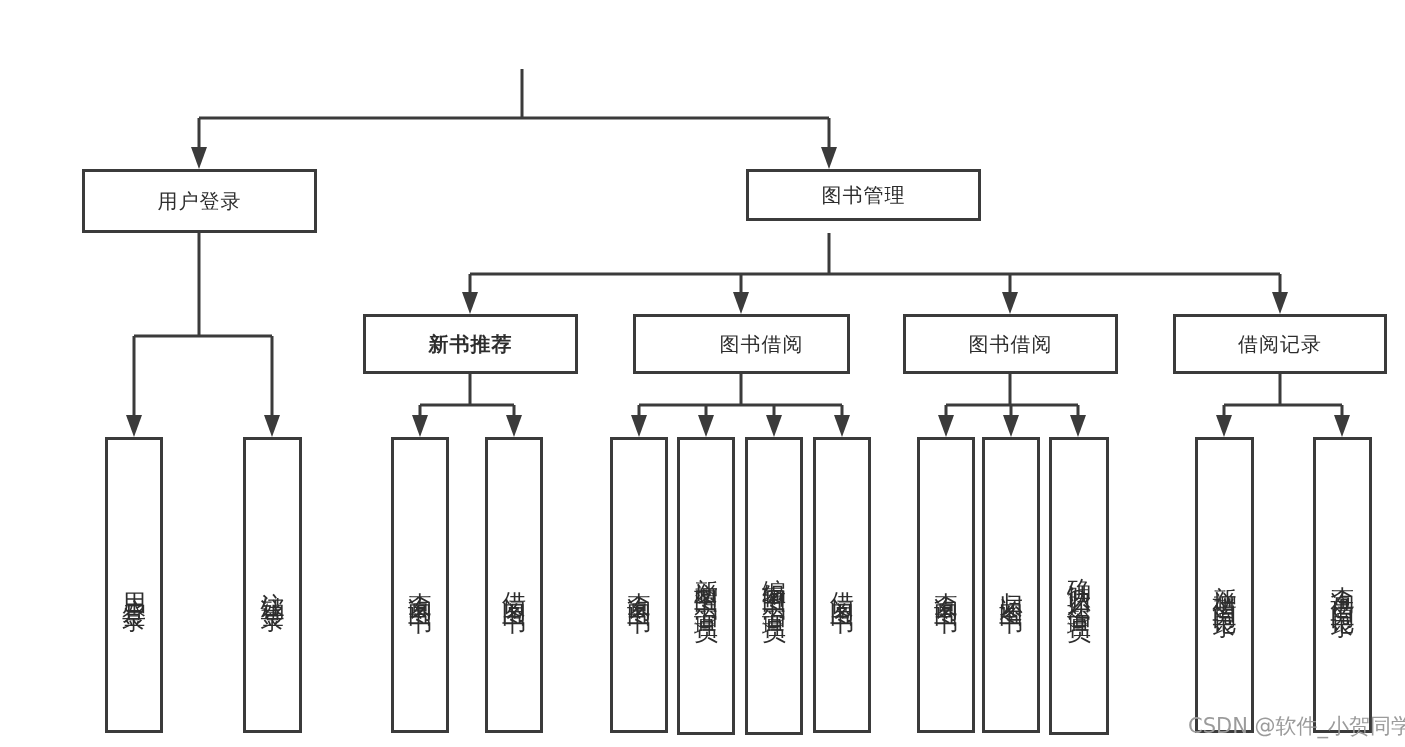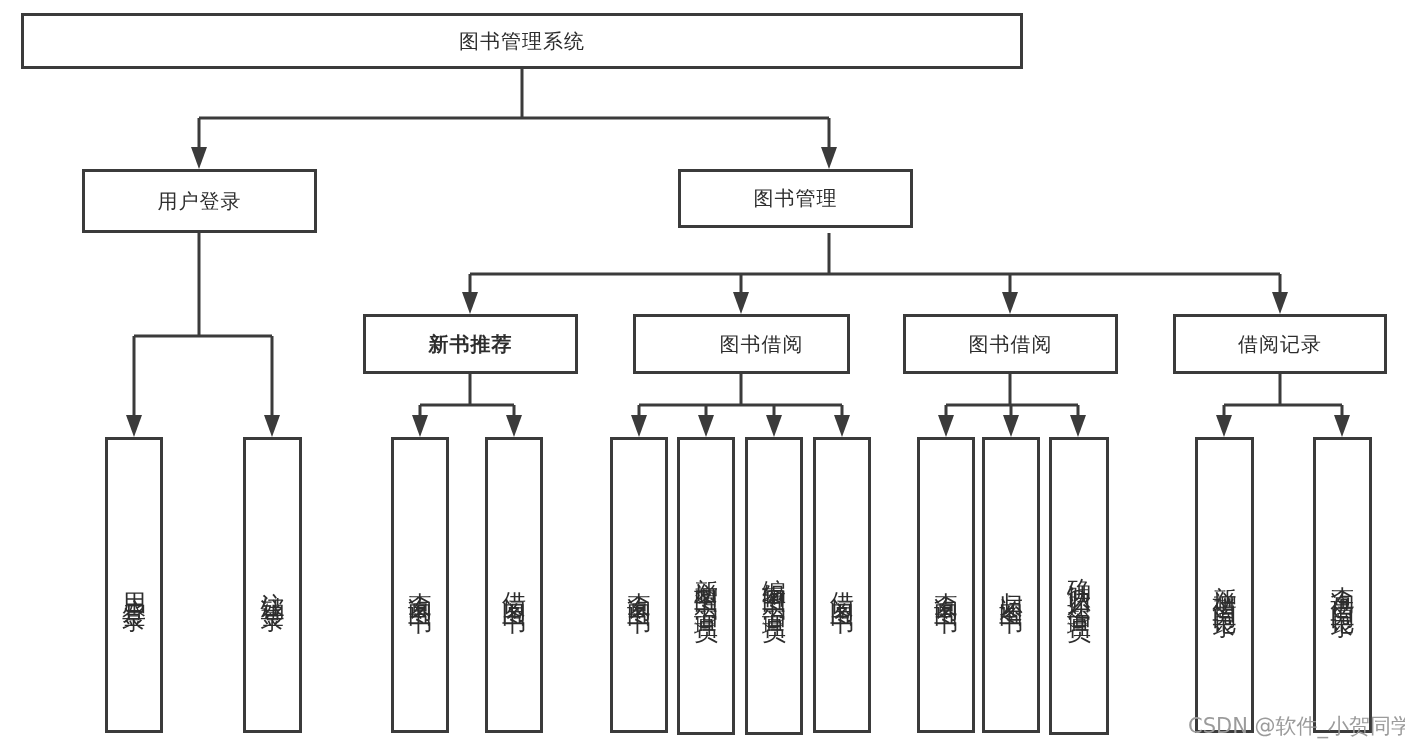--- a/index.html
+++ b/index.html
@@ -95,28 +95,25 @@
       <polygon points="766,415 782,415 774,437"></polygon>
       <polygon points="834,415 850,415 842,437"></polygon>
       <polygon points="938,415 954,415 946,437"></polygon>
       <polygon points="1003,415 1019,415 1011,437"></polygon>
       <polygon points="1070,415 1086,415 1078,437"></polygon>
       <polygon points="1216,415 1232,415 1224,437"></polygon>
       <polygon points="1334,415 1350,415 1342,437"></polygon>
     </g>
   </svg>
 
-  <div class="box" style="left:21px; top:13px; width:1002px; height:56px;">
-    <span class="hlabel">图书管理系统</span>
-  </div>
 
   <div class="box" style="left:82px; top:169px; width:235px; height:64px;">
     <span class="hlabel">用户登录</span>
   </div>
-  <div class="box" style="left:678px; top:169px; width:235px; height:59px;">
+  <div class="box" style="left:746px; top:169px; width:235px; height:52px;">
     <span class="hlabel">图书管理</span>
   </div>
 
   <div class="box" style="left:363px; top:314px; width:215px; height:60px;font-weight:bold;">
     <span class="hlabel">新书推荐</span>
   </div>
   <div class="box" style="left:633px; top:314px; width:217px; height:60px;padding-left:40px;">
     <span class="hlabel">图书借阅</span>
   </div>
   <div class="box" style="left:903px; top:314px; width:215px; height:60px;">

